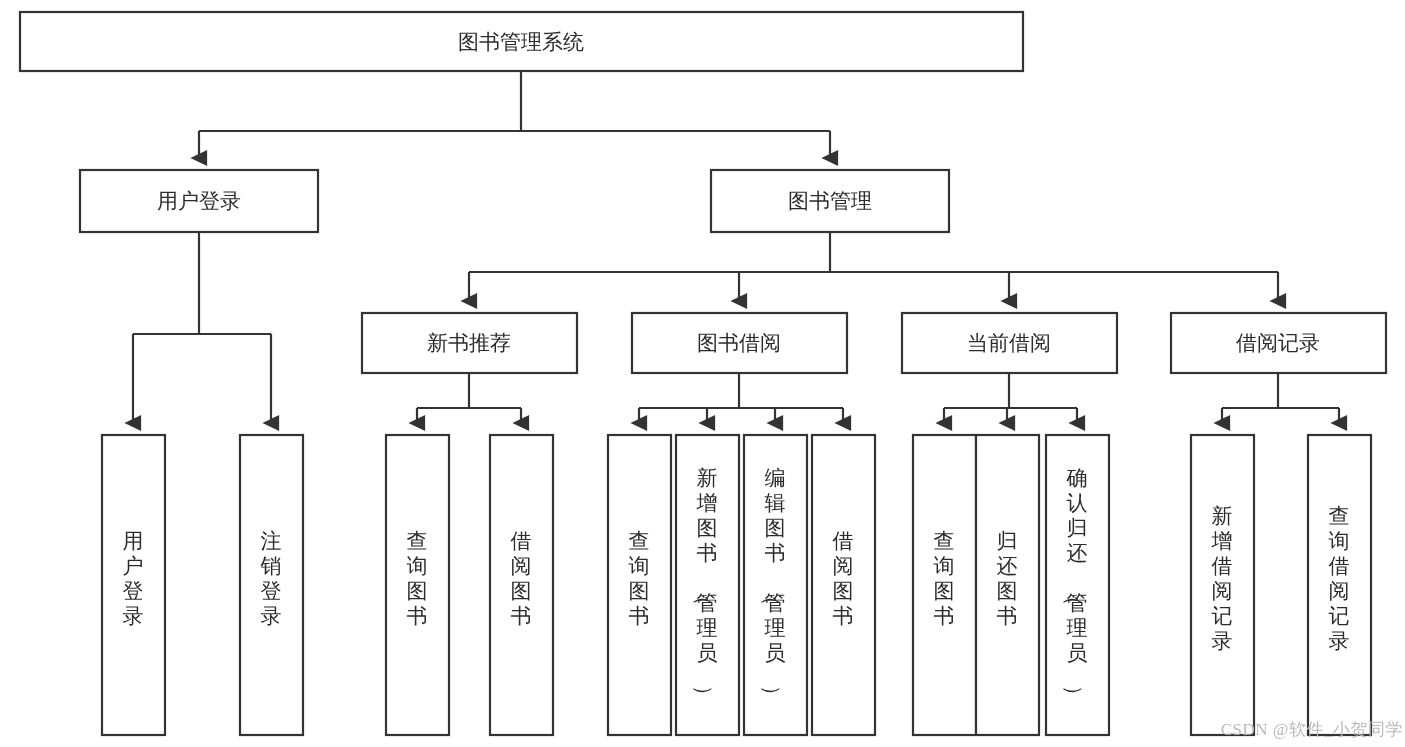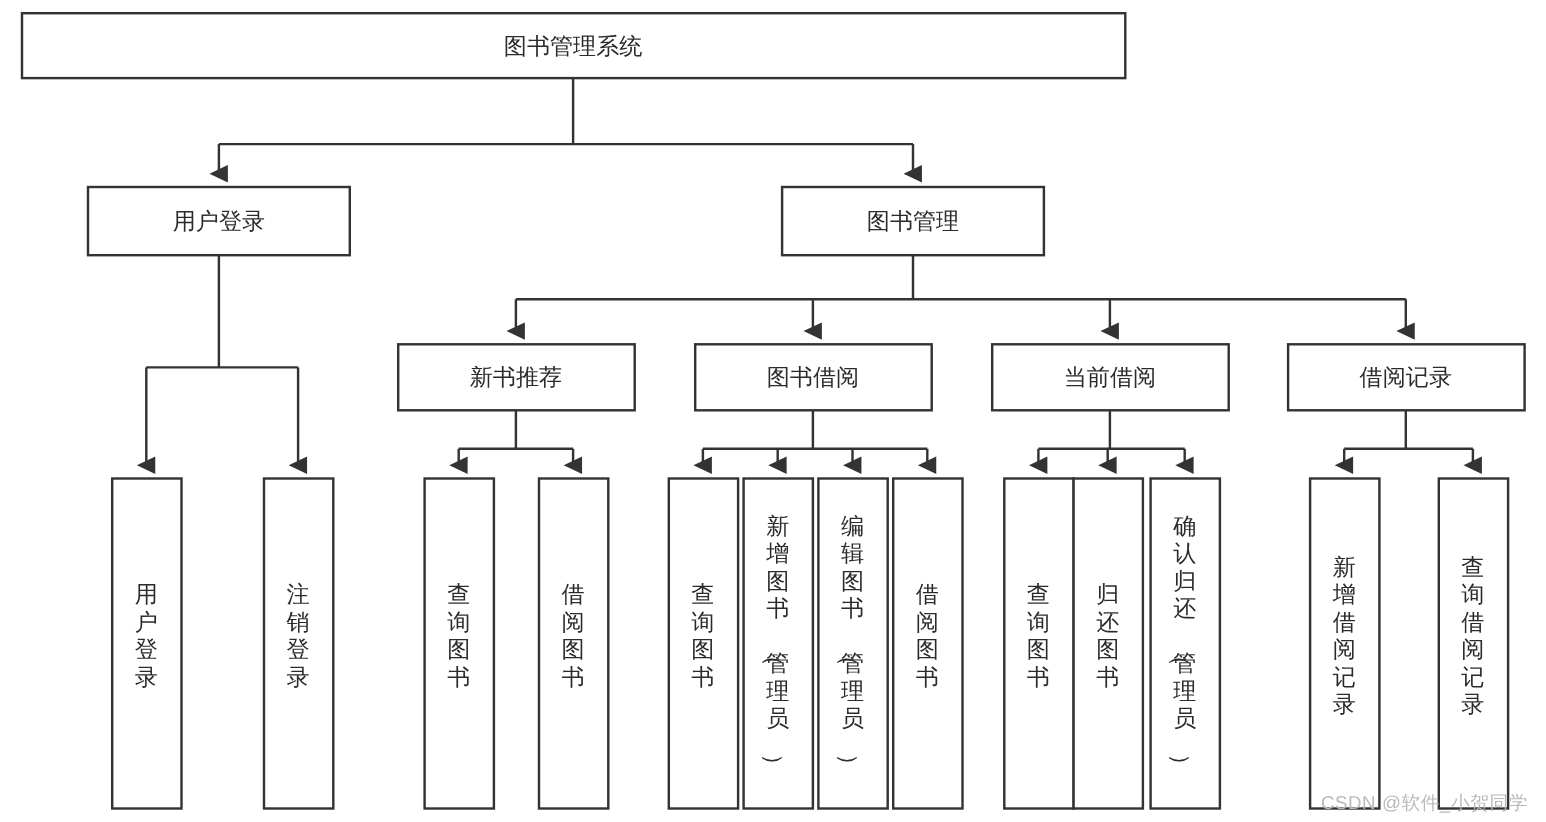--- a/index.html
+++ b/index.html
@@ -39,23 +39,23 @@
     font-size: 21px;
     fill: #2b2b2b;
   }
   .edge {
     stroke: #333333;
     stroke-width: 2.2;
     fill: none;
   }
   .watermark {
     position: absolute;
-    right: 16px;
+    right: 2px;
     bottom: 6px;
-    font-family: Liberation Sans, sans-serif;
+    font-family: Liberation Serif, serif;
     font-size: 17px;
     color: #b9b9b9;
     white-space: nowrap;
     letter-spacing: 0.5px;
   }
 </style>
 </head>
 <body>
 
 <svg id="diagram" viewBox="0 0 1405 747">

